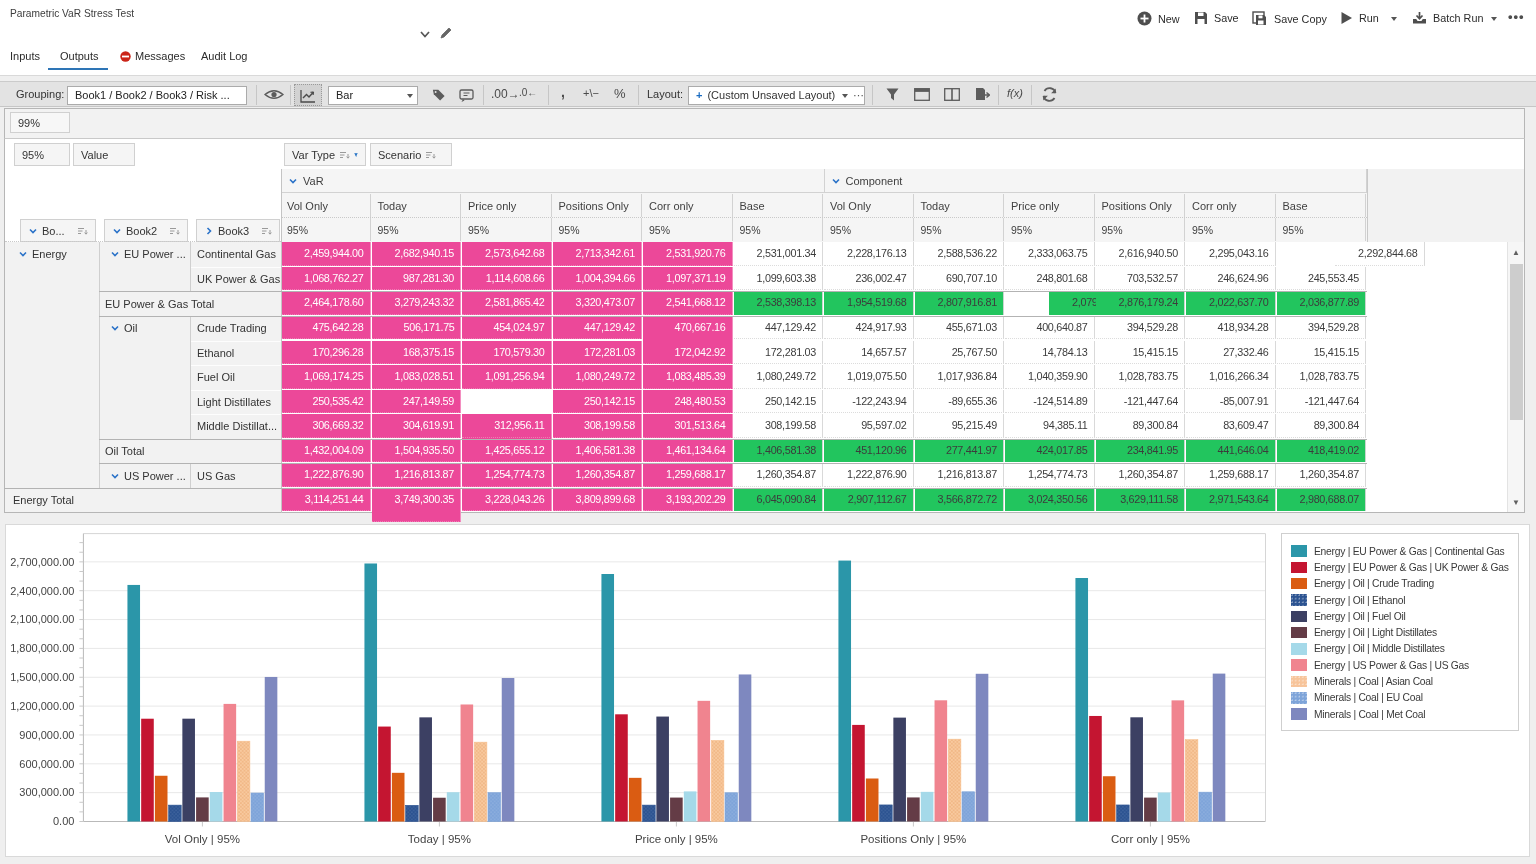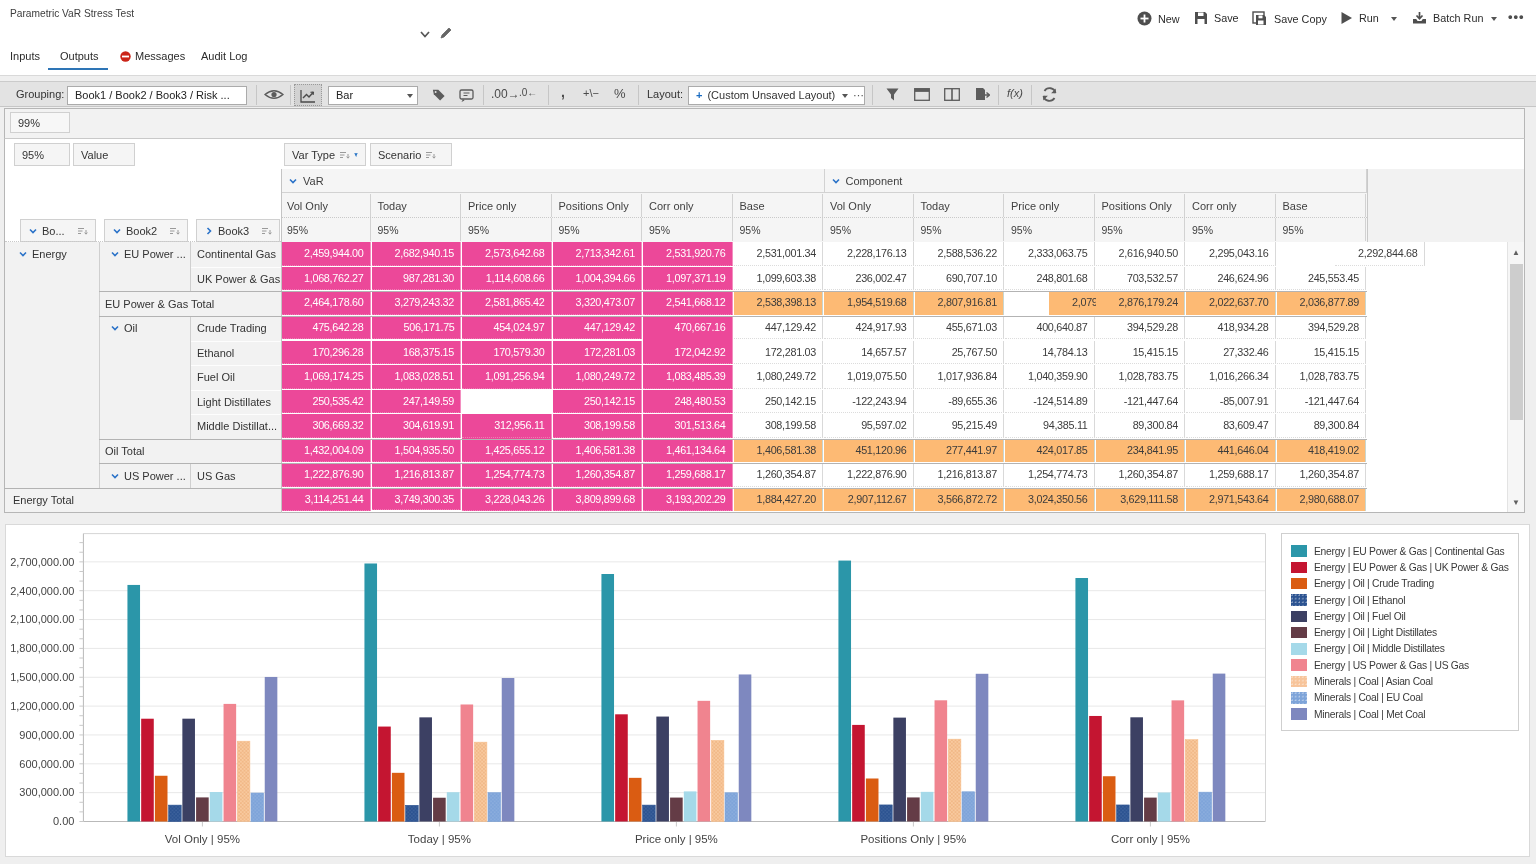--- a/index.html
+++ b/index.html
@@ -28,21 +28,21 @@
 #hdrfill { position:absolute; left:1367px; top:169px; width:157px; height:73.2px; background:#f2f2f2; border-left:1px solid #c9c9c9; }
 .hc { position:absolute; font-size:11px; color:#3f3f3f; display:flex; align-items:center; padding-left:6px;
   border-right:1px solid #d2d2d2; background:#f5f5f5; }
 .h95 { font-size:10.5px; border-bottom:0; }
 .gh { position:absolute; top:169px; height:24px; font-size:11px; color:#3f3f3f; display:flex; align-items:center; background:#f5f5f5; border-right:1px solid #d2d2d2; }
 #rowhdrbg { position:absolute; left:5px; top:242.2px; width:277px; height:270.3px; background:#f2f2f2; }
 .rh { position:absolute; display:flex; align-items:center; font-size:11px; color:#333; z-index:5; }
 .dc { position:absolute; font-size:10.8px; letter-spacing:-0.3px; text-align:right; padding-right:6px; line-height:23.5px; white-space:nowrap; overflow:hidden; }
 .cb { background:#ec4899; color:#fff; border-right:1px solid rgba(255,255,255,0.38); border-bottom:1px dotted rgba(255,255,255,0.28); }
 .cw { background:#fff; color:#3c3c3c; border-right:1px solid #d9d9d9; border-bottom:1px dotted #dcdcdc; }
-.cg { background:#fdba74; color:#3c3c3c; border-right:1px solid #c9d6cf; }
+.cg { background:#22c55e; color:#3c3c3c; border-right:1px solid #c9d6cf; }
 #vscroll { position:absolute; left:1507px; top:242.2px; width:17px; height:270.3px; background:#f6f6f6; border-left:1px solid #e3e3e3; }
 .sarr { position:absolute; left:0; width:16px; text-align:center; font-size:8px; color:#606060; }
 #sthumb { position:absolute; left:1.5px; top:22px; width:13px; height:156px; background:#cdcdcd; }
 #chart { position:absolute; left:5px; top:524px; width:1525px; height:333px; background:#fff; border:1px solid #d9d9d9; }
 #legend { position:absolute; left:1275px; top:8px; width:238px; height:198px; border:1px solid #cfcfcf; padding:9px 0 0 9px; }
 .li { display:flex; align-items:center; height:16.3px; font-size:10.3px; letter-spacing:-0.26px; color:#3a3a3a; white-space:nowrap; }
 .sw { width:16px; height:11.5px; margin-right:7px; flex:0 0 auto; }
 </style></head>
 <body>
 <div id="hdr">
@@ -416,25 +416,25 @@
 <div class="dc cb" style="left:552.5px;top:463.3px;width:89.5px;height:23.6px;">1,260,354.87</div>
 <div class="dc cb" style="left:643.0px;top:463.3px;width:89.5px;height:23.6px;">1,259,688.17</div>
 <div class="dc cw" style="left:733.5px;top:463.3px;width:89.5px;height:23.6px;">1,260,354.87</div>
 <div class="dc cw" style="left:824.0px;top:463.3px;width:89.5px;height:23.6px;">1,222,876.90</div>
 <div class="dc cw" style="left:914.5px;top:463.3px;width:89.5px;height:23.6px;">1,216,813.87</div>
 <div class="dc cw" style="left:1005.0px;top:463.3px;width:89.5px;height:23.6px;">1,254,774.73</div>
 <div class="dc cw" style="left:1095.5px;top:463.3px;width:89.5px;height:23.6px;">1,260,354.87</div>
 <div class="dc cw" style="left:1186.0px;top:463.3px;width:89.5px;height:23.6px;">1,259,688.17</div>
 <div class="dc cw" style="left:1276.5px;top:463.3px;width:89.5px;height:23.6px;">1,260,354.87</div>
 <div class="dc cb" style="left:281.0px;top:487.9px;width:89.5px;height:23.6px;">3,114,251.44</div>
-<div class="dc cb" style="left:371.5px;top:487.9px;width:89.5px;height:22px;">3,749,300.35</div>
+<div class="dc cb" style="left:371.5px;top:487.9px;width:89.5px;height:34px;">3,749,300.35</div>
 <div class="dc cb" style="left:462.0px;top:487.9px;width:89.5px;height:23.6px;">3,228,043.26</div>
 <div class="dc cb" style="left:552.5px;top:487.9px;width:89.5px;height:23.6px;">3,809,899.68</div>
 <div class="dc cb" style="left:643.0px;top:487.9px;width:89.5px;height:23.6px;">3,193,202.29</div>
-<div class="dc cg" style="left:733.5px;top:487.9px;width:89.5px;height:23.6px;">1,884,427.20</div>
+<div class="dc cg" style="left:733.5px;top:487.9px;width:89.5px;height:23.6px;">6,045,090.84</div>
 <div class="dc cg" style="left:824.0px;top:487.9px;width:89.5px;height:23.6px;">2,907,112.67</div>
 <div class="dc cg" style="left:914.5px;top:487.9px;width:89.5px;height:23.6px;">3,566,872.72</div>
 <div class="dc cg" style="left:1005.0px;top:487.9px;width:89.5px;height:23.6px;">3,024,350.56</div>
 <div class="dc cg" style="left:1095.5px;top:487.9px;width:89.5px;height:23.6px;">3,629,111.58</div>
 <div class="dc cg" style="left:1186.0px;top:487.9px;width:89.5px;height:23.6px;">2,971,543.64</div>
 <div class="dc cg" style="left:1276.5px;top:487.9px;width:89.5px;height:23.6px;">2,980,688.07</div>
 <div style="position:absolute;left:99.0px;top:291.3px;width:1268.0px;height:1px;background:#b3b3b3;z-index:6"></div>
 <div style="position:absolute;left:99.0px;top:315.9px;width:1268.0px;height:1px;background:#b3b3b3;z-index:6"></div>
 <div style="position:absolute;left:99.0px;top:438.8px;width:1268.0px;height:1px;background:#b3b3b3;z-index:6"></div>
 <div style="position:absolute;left:99.0px;top:463.3px;width:1268.0px;height:1px;background:#b3b3b3;z-index:6"></div>

